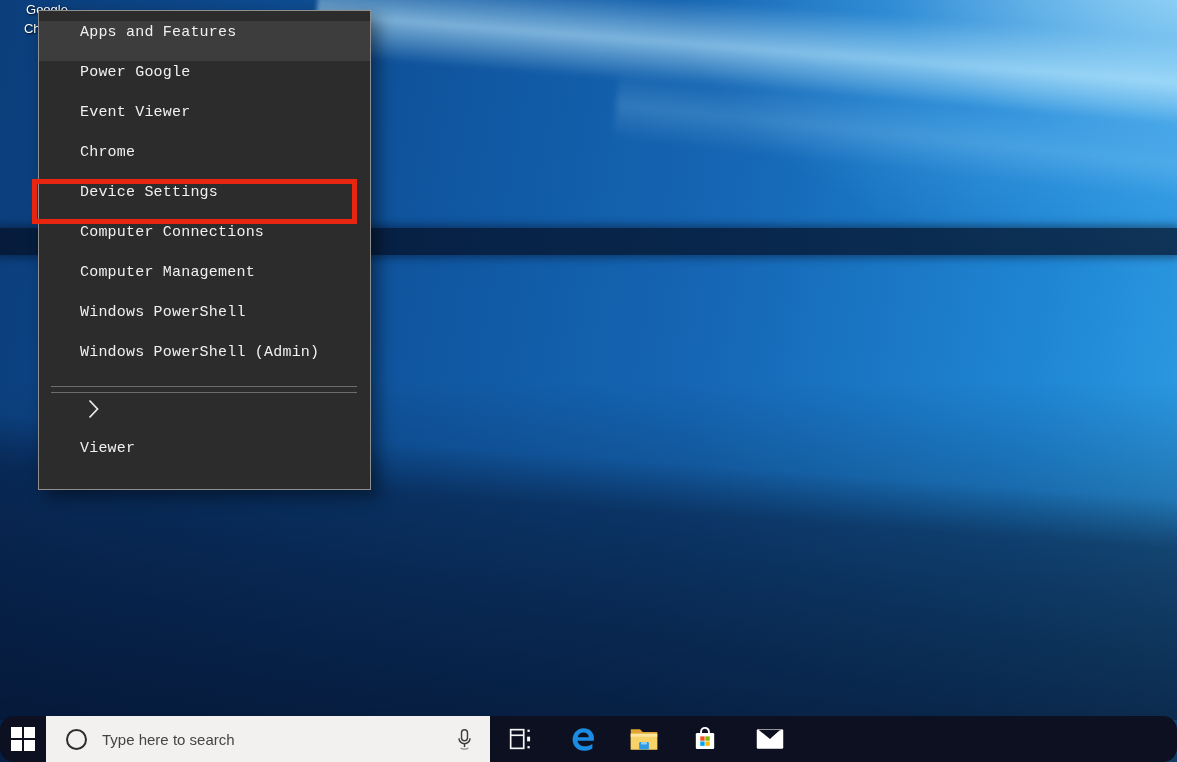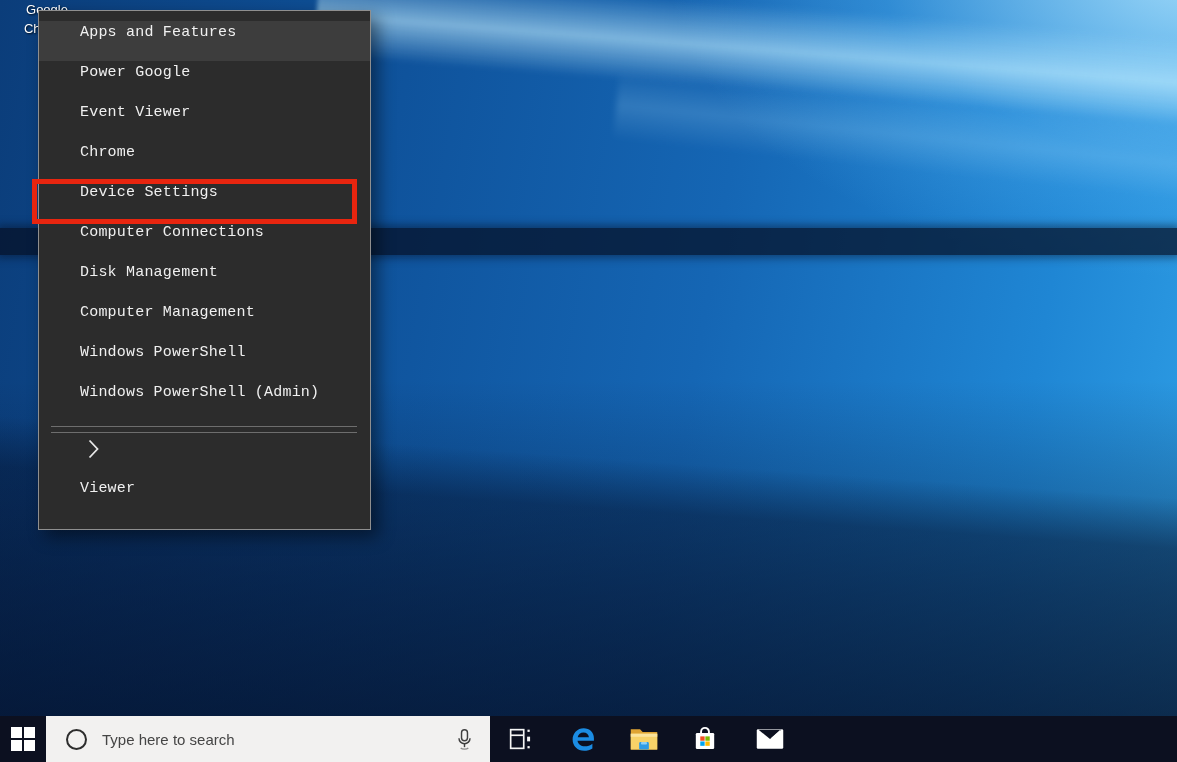--- a/index.html
+++ b/index.html
@@ -40,21 +40,21 @@
   .menu-item.hover{background:#3d3d3d;}
   .menu-divider{height:1px;background:#6e6e6e;margin:5px 13px 4px 12px;}
   .submenu-chevron{flex:0 0 auto;margin-left:8px;}
 
   
   .annotation-box{position:absolute;left:32px;top:179px;width:325px;height:45px;
     border:5px solid #e8250f;z-index:30;pointer-events:none;}
 
   
   .taskbar{position:absolute;left:0;bottom:0;width:100%;height:46px;
-    background:#0c1020;z-index:10;}
+    background:#0c1020;z-index:10;border-radius:14px;}
   .start-button{position:absolute;left:0;top:0;width:46px;height:46px;
     display:flex;align-items:center;justify-content:center;cursor:pointer;}
   .win-logo{width:24px;height:24px;display:grid;grid-template-columns:11px 11px;
     grid-template-rows:11px 11px;gap:2px;}
   .win-logo div{background:#fff;}
   .search-box{position:absolute;left:46px;top:0;width:444px;height:46px;
     background:#f2f1f0;display:flex;align-items:center;cursor:text;}
   .cortana-ring{width:21px;height:21px;border:2.5px solid #2d2d2d;border-radius:50%;
     margin-left:20px;flex:0 0 auto;}
   .search-placeholder{margin-left:15px;color:#454545;font-size:15px;flex:1 1 auto;}
@@ -94,23 +94,20 @@
         <div class="menu-item">
           <span>Chrome</span>
         </div>
         <div class="menu-item">
           <span>Device Settings</span>
         </div>
         <div class="menu-item">
           <span>Computer Connections</span>
         </div>
         <div class="menu-item">
-          <span>Disk Management</span>
-        </div>
-        <div class="menu-item">
           <span>Computer Management</span>
         </div>
         <div class="menu-item">
           <span>Windows PowerShell</span>
         </div>
         <div class="menu-item">
           <span>Windows PowerShell (Admin)</span>
         </div>
       </div>
     <div class="menu-divider"></div>

